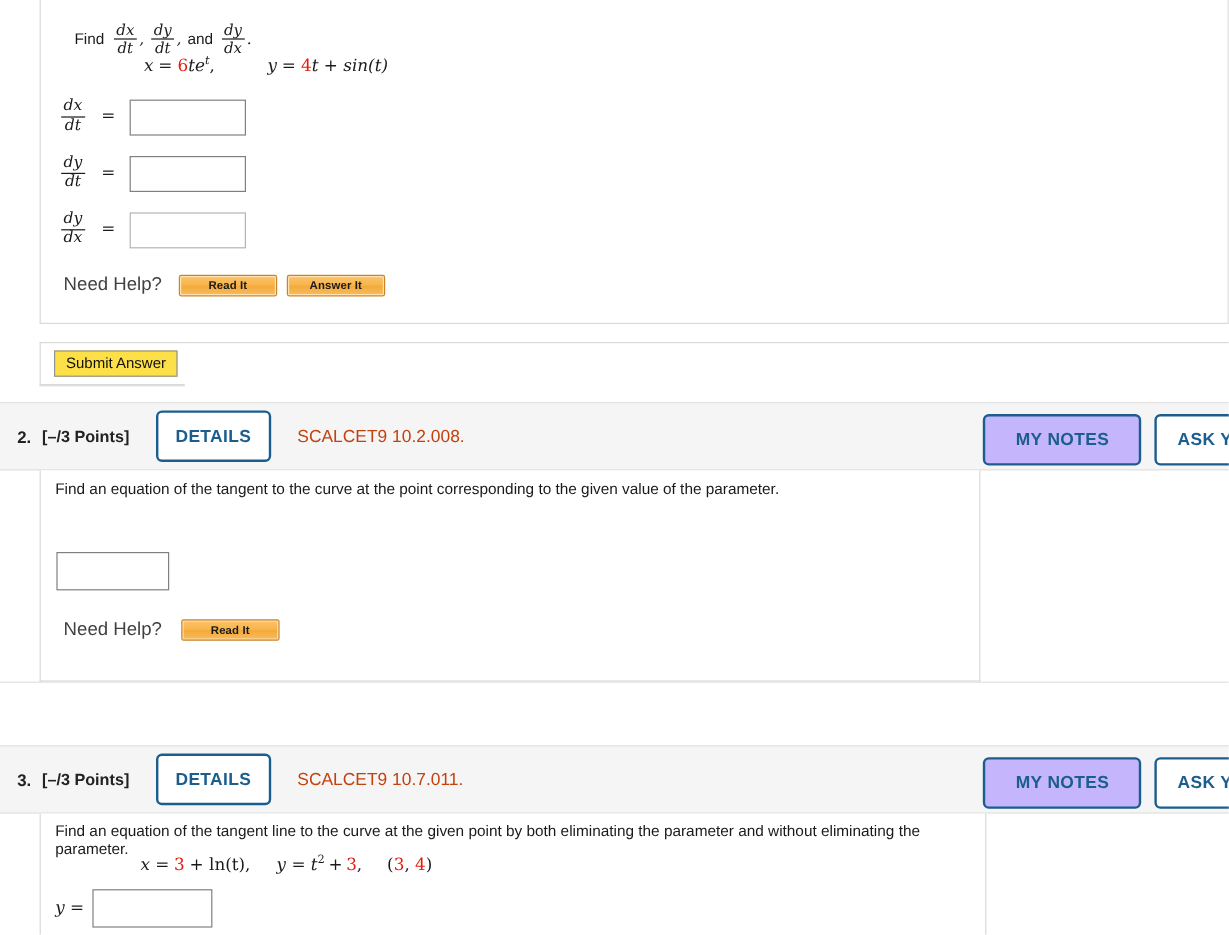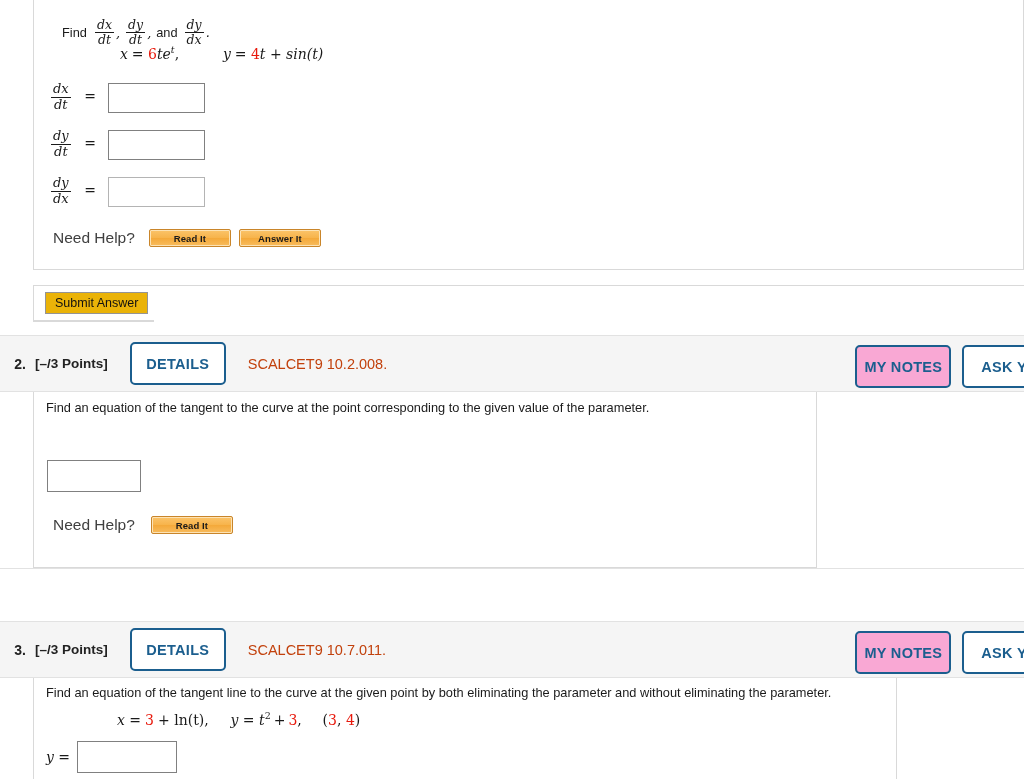--- a/index.html
+++ b/index.html
@@ -118,29 +118,29 @@
     position: absolute;
     right: 0;
     top: 9px;
     display: flex;
     gap: 11px;
   }
   .notes-btn {
     height: 39px;
     border: 2px solid #1b5e8e;
     border-radius: 5px;
-    background: #f9a8d4;
+    background: #c4b5fd;
     color: #1b5e8e;
     font-size: 14.5px;
     font-weight: bold;
     letter-spacing: 0.3px;
     display: flex;
     align-items: center;
     justify-content: center;
-    padding: 0 7px;
+    padding: 0 25px;
     cursor: pointer;
     white-space: nowrap;
     font-family: "Liberation Sans", sans-serif;
   }
   .ask-btn {
     height: 39px;
     border: 2px solid #1b5e8e;
     border-radius: 5px;
     background: #ffffff;
     color: #1b5e8e;
@@ -198,21 +198,21 @@
   }
 
   
   .submit-wrap {
     position: absolute;
     border-top: 1px solid #d9d9d9;
     box-sizing: border-box;
   }
   .submit-btn {
     border: 1px solid #949494;
-    background: #eab308;
+    background: #fde047;
     color: #111;
     font-size: 12.5px;
     font-family: "Liberation Sans", sans-serif;
     padding: 3px 9px;
     cursor: pointer;
     border-radius: 0;
   }
   .divline {
     position: absolute;
     left: 0;
@@ -308,21 +308,21 @@
   <span class="qnum">3.</span>
   <span class="qpoints">[–/3 Points]</span>
   <div class="details-btn">DETAILS</div>
   <span class="qcode">SCALCET9 10.7.011.</span>
   <div class="hdr-right">
     <div class="notes-btn">MY NOTES</div>
     <div class="ask-btn">ASK YOUR</div>
   </div>
 </div>
 
-<div class="qbody" style="top:678px; left:33px; width:864px; height:101px; border-top:none; border-bottom:none;">
+<div class="qbody" style="top:678px; left:33px; width:789px; height:101px; border-top:none; border-bottom:none;">
 
   <div class="prompt" style="position:absolute; left:12px; top:7px;">Find an equation of the tangent line to the curve at the given point by both eliminating the parameter and without eliminating the parameter.</div>
 
   <div style="position:absolute; left:83px; top:34px; font-size:14px; white-space:nowrap;">
     <span class="mi">x =</span><span style="display:inline-block;width:4px"></span><span class="mn red">3</span><span style="display:inline-block;width:4px"></span><span class="op">+ ln(t),</span>
     <span style="display:inline-block;width:14px"></span>
     <span class="mi">y = t</span><span class="mn sup">2</span><span style="display:inline-block;width:3px"></span><span class="op">+</span><span style="display:inline-block;width:3px"></span><span class="mn red">3</span><span class="op">,</span>
     <span style="display:inline-block;width:13px"></span>
     <span class="op">(</span><span class="mn red">3</span><span class="op">, </span><span class="mn red">4</span><span class="op">)</span>
   </div>

